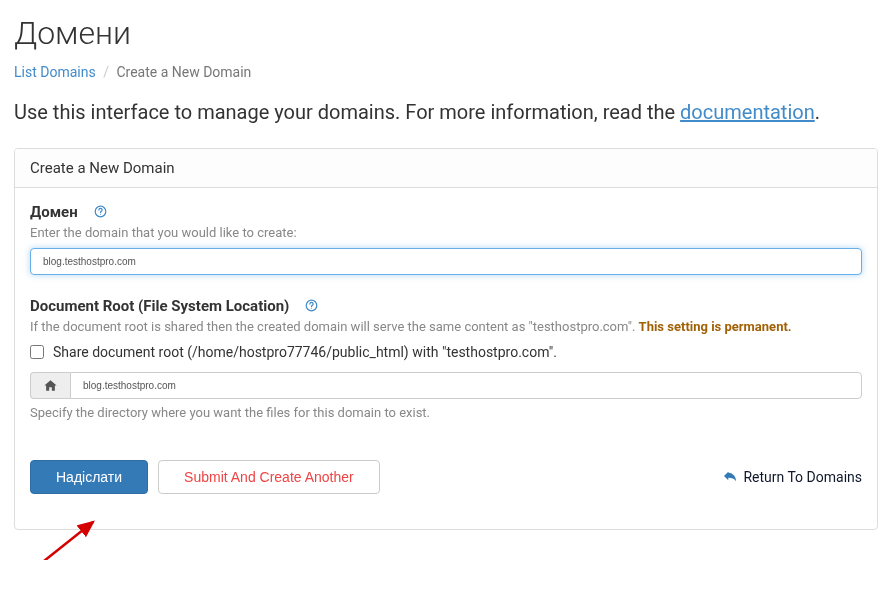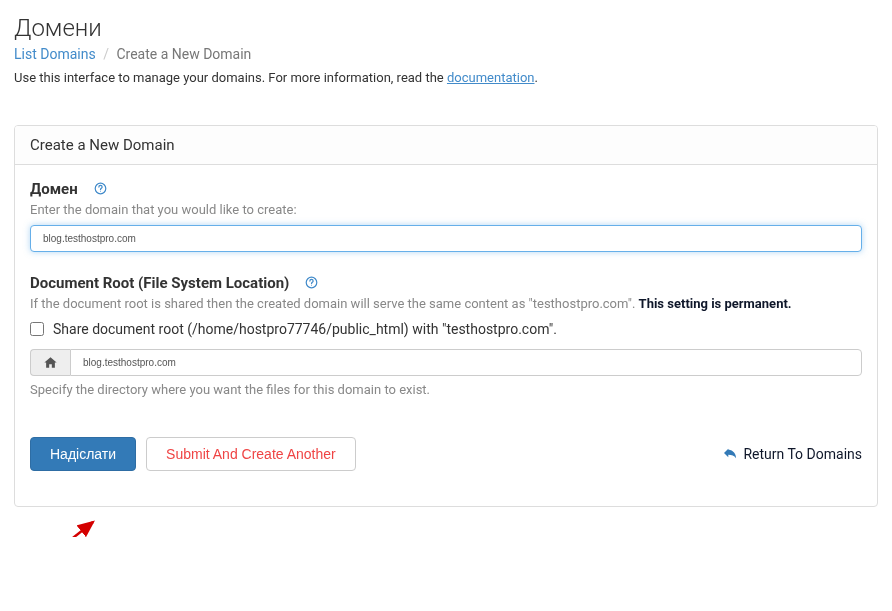--- a/index.html
+++ b/index.html
@@ -6,44 +6,44 @@
     body {
       font-family: -apple-system, BlinkMacSystemFont, "Segoe UI", Roboto, "Helvetica Neue", Arial, sans-serif;
       color: #555;
       background: #fff;
       padding: 14px 14px 30px 14px;
       font-size: 14px;
       width: 892px;
       position: relative;
     }
     h1 {
-      font-size: 24px;
+      font-size: 32px;
       font-weight: 300;
       color: #333;
-      margin-bottom: 4px;
+      margin-bottom: 12px;
     }
     .breadcrumb {
       font-size: 14px;
-      margin-bottom: 8px;
+      margin-bottom: 20px;
     }
     .breadcrumb a {
       color: #428bca;
       text-decoration: none;
     }
     .breadcrumb .sep {
       color: #ccc;
       margin: 0 4px;
     }
     .breadcrumb .current {
       color: #777;
     }
     .intro-text {
       color: #333;
-      font-size: 13px;
-      margin-bottom: 40px;
+      font-size: 20px;
+      margin-bottom: 24px;
     }
     .intro-text a {
       color: #428bca;
       text-decoration: underline;
     }
     .panel {
       border: 1px solid #ddd;
       border-radius: 4px;
       overflow: hidden;
     }
@@ -94,21 +94,21 @@
       border-color: #66afe9;
       box-shadow: 0 0 6px rgba(102, 175, 233, 0.5);
     }
     .doc-root-hint {
       color: #888;
       font-size: 13px;
       margin-bottom: 10px;
       margin-top: 2px;
     }
     .doc-root-hint strong {
-      color: #0f172a;
+      color: #a16207;
       font-weight: 700;
     }
     .checkbox-row {
       display: flex;
       align-items: center;
       gap: 9px;
       margin-bottom: 12px;
       color: #333;
       font-size: 14px;
     }
@@ -144,21 +144,21 @@
       align-items: center;
       justify-content: space-between;
       margin-top: 40px;
       margin-bottom: 20px;
     }
     .left-actions {
       display: flex;
       gap: 10px;
     }
     .btn {
-      padding: 8px 19px;
+      padding: 8px 25px;
       font-size: 14px;
       border-radius: 4px;
       cursor: pointer;
       border: 1px solid transparent;
     }
     .btn-primary {
       background: #337ab7;
       border-color: #2e6da4;
       color: #fff;
     }

